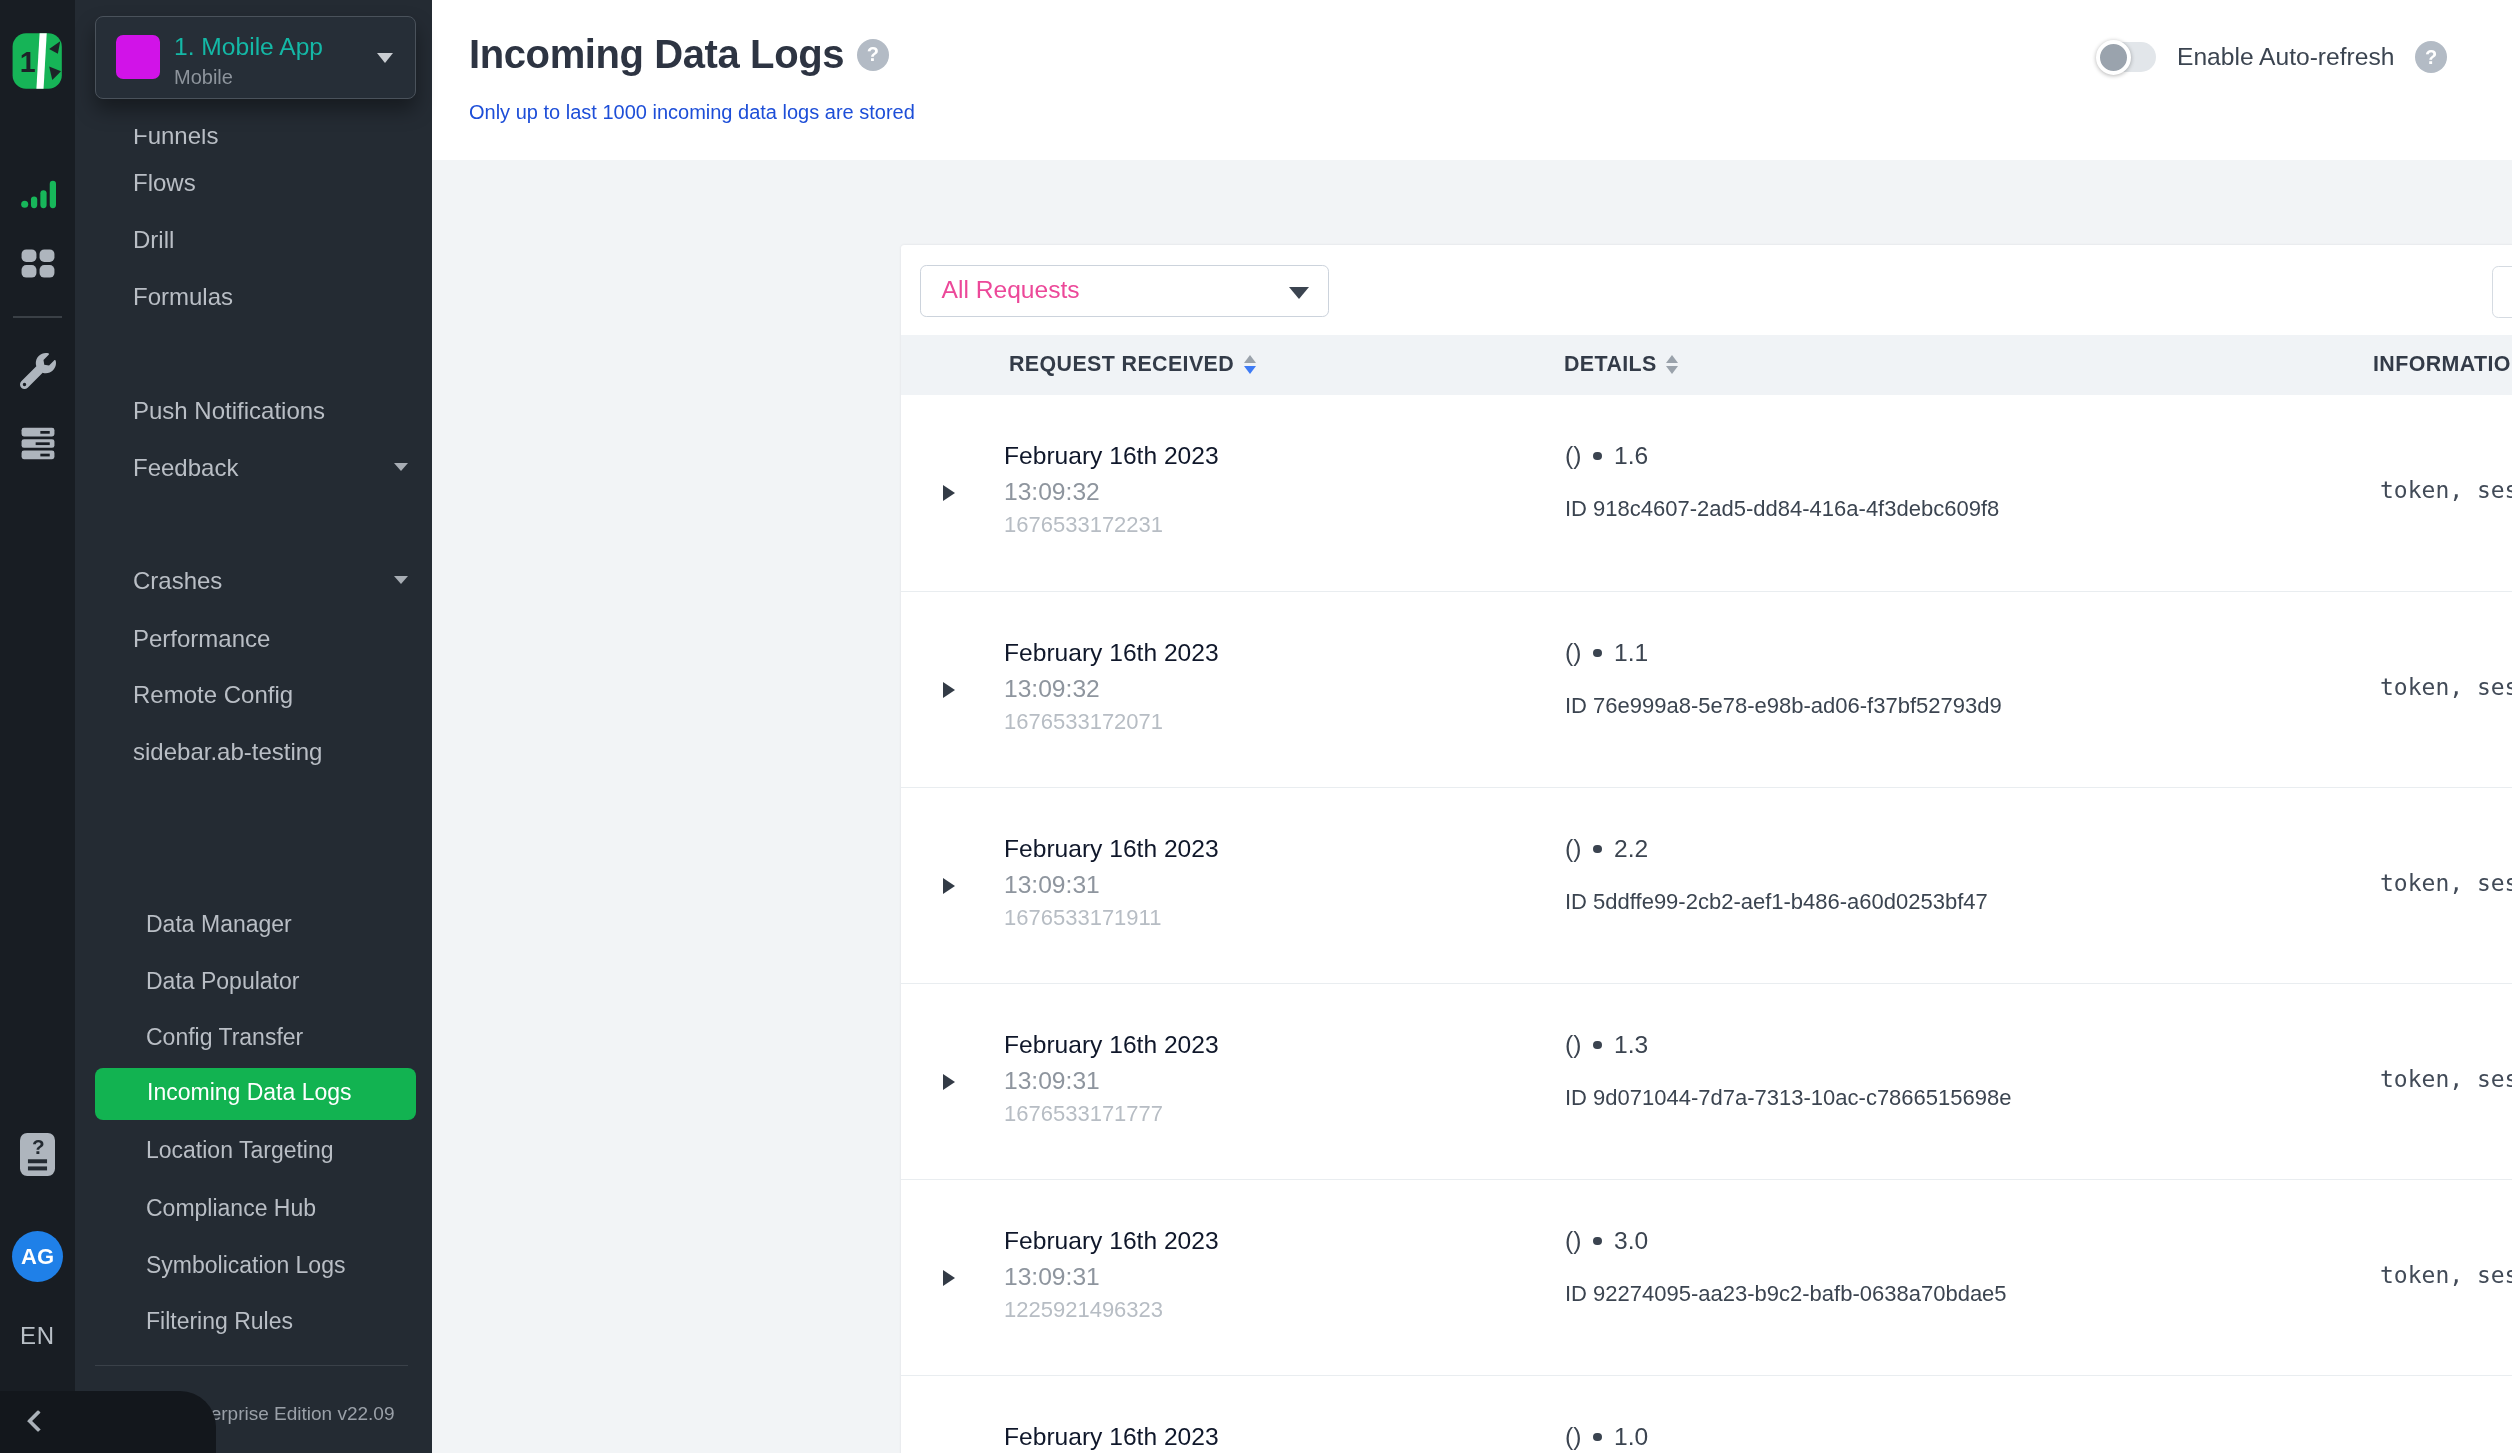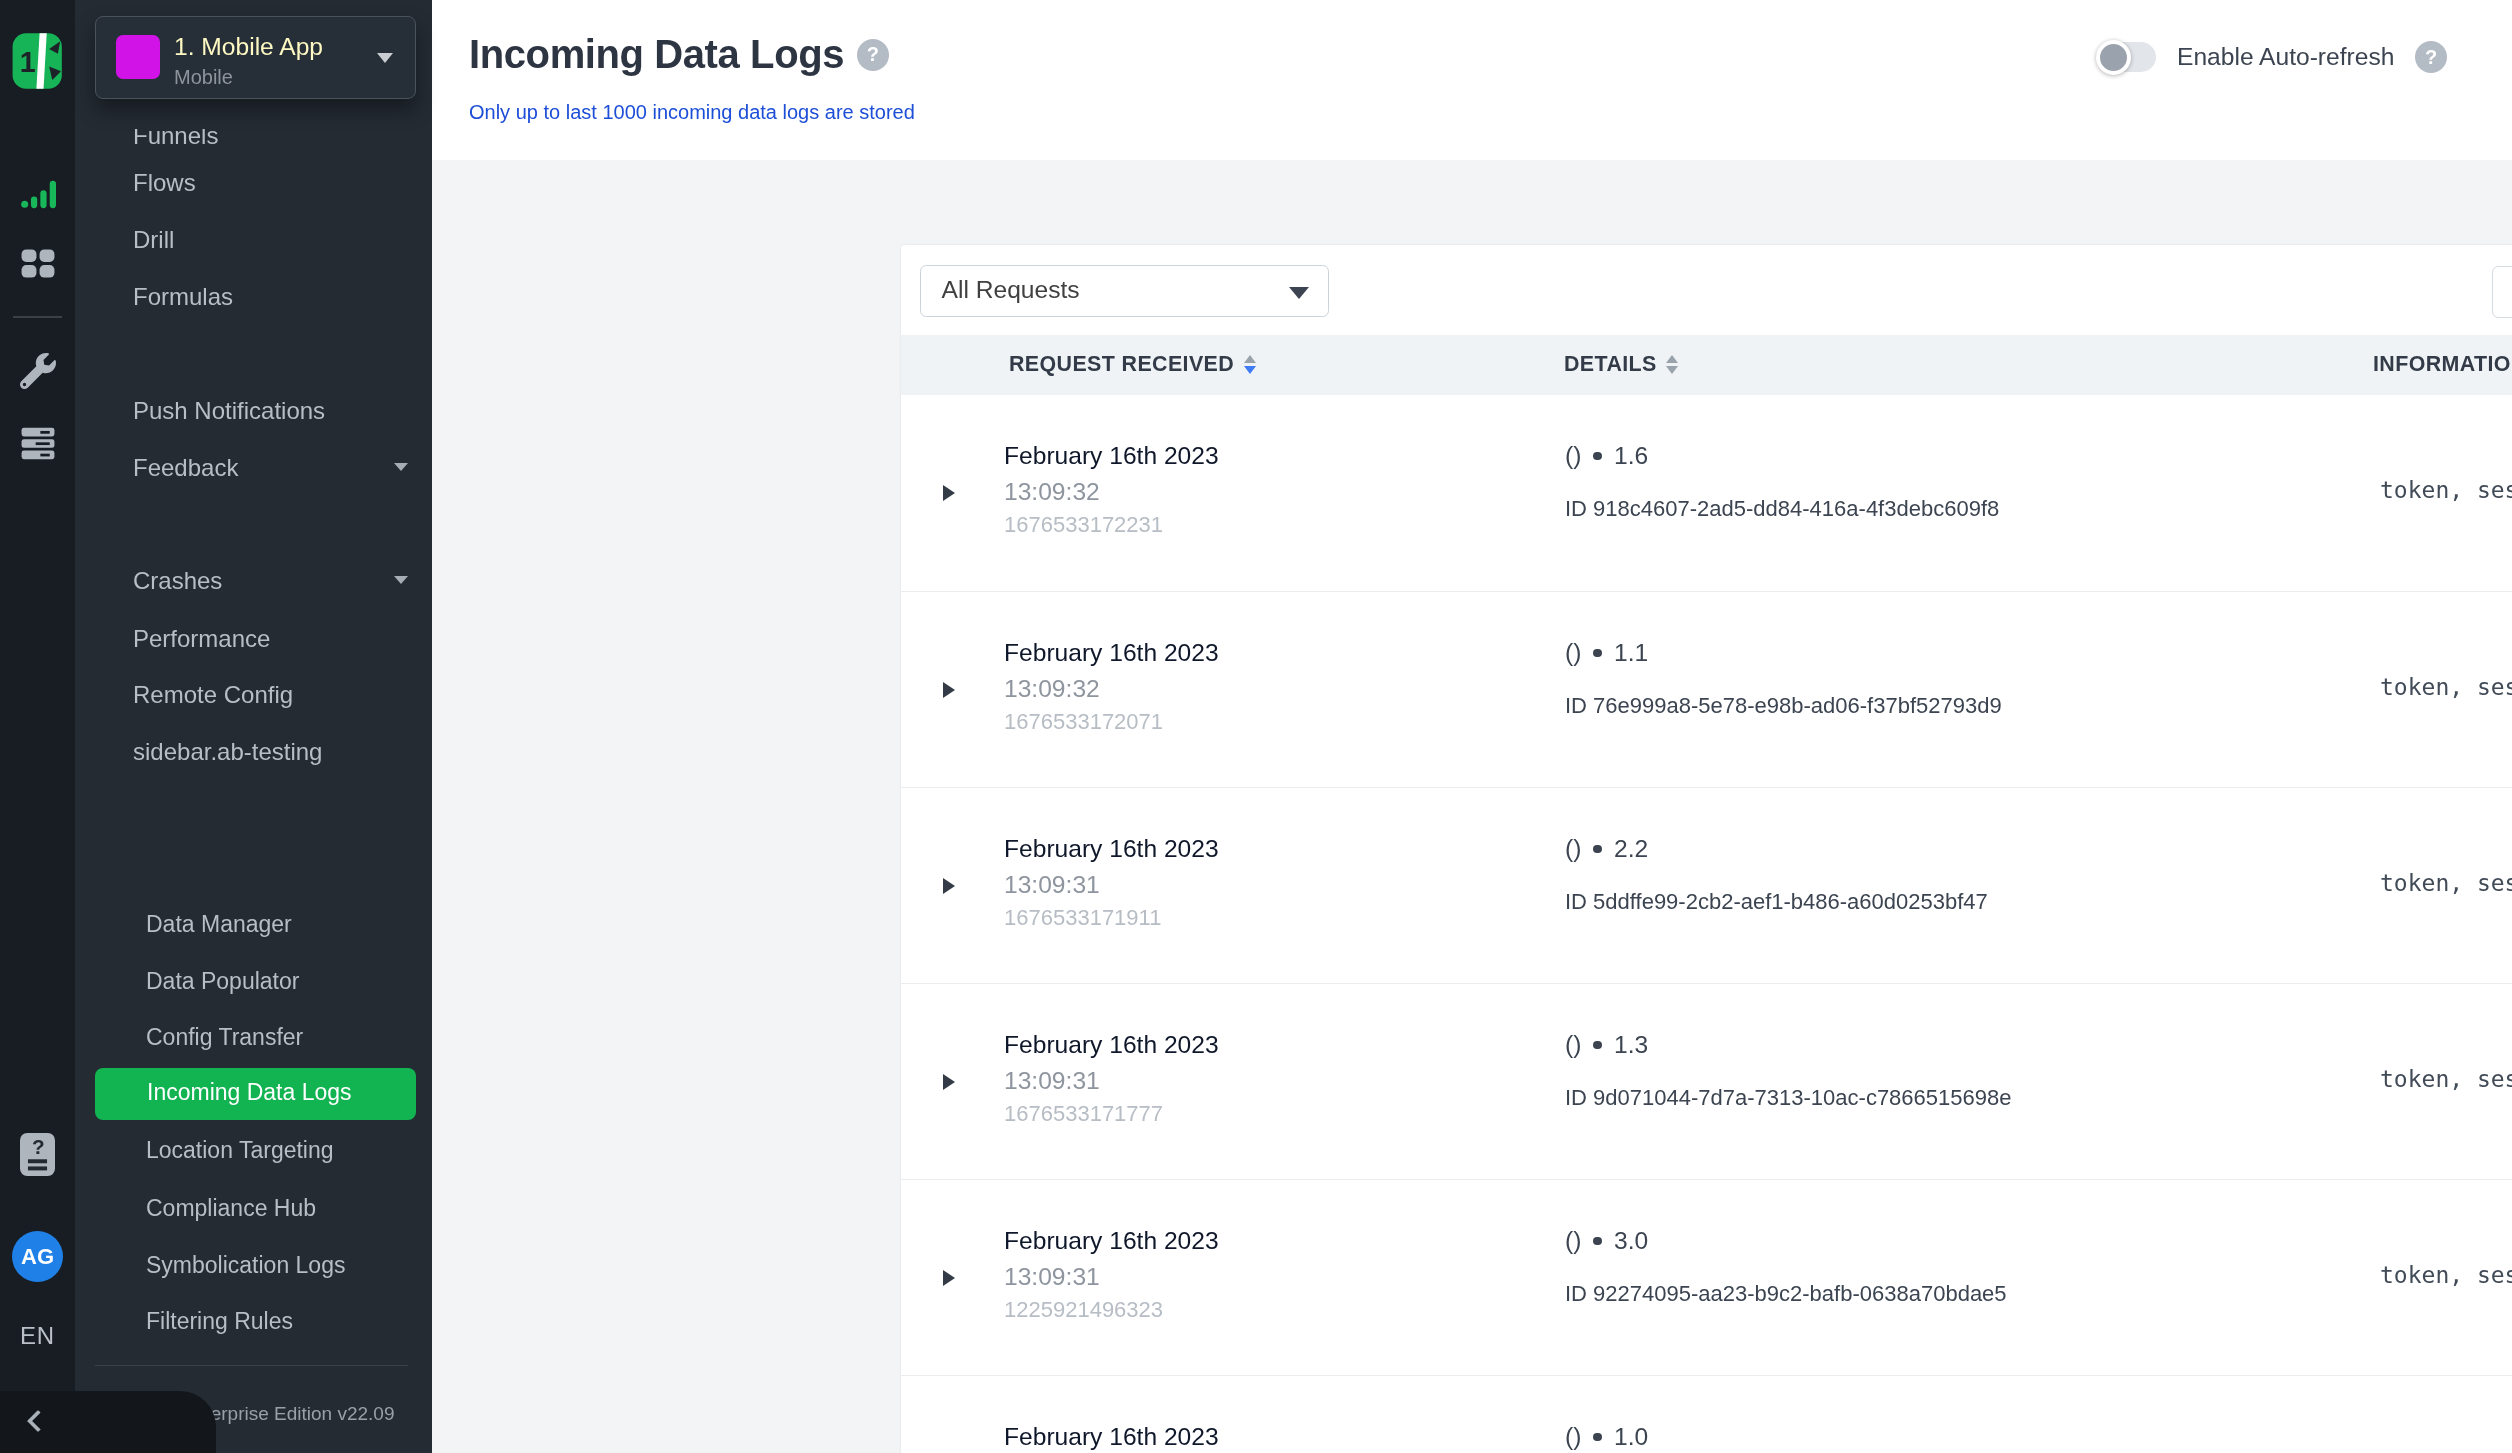--- a/index.html
+++ b/index.html
@@ -17,21 +17,21 @@
   #collapse-bar { position:absolute; left:0; top:1391px; width:216px; height:63px;
     background:#13171c; border-top-right-radius:36px; z-index:6; }
   #collapse-chevron { position:absolute; left:30px; top:22px; width:16px; height:16px;
     border-left:4px solid #aab1b8; border-bottom:4px solid #aab1b8; transform:rotate(45deg); border-radius:1.6px; }
 
   
   #sidebar { position:absolute; left:75px; top:0; width:357px; height:1453px; background:#242b33; z-index:2; }
   #app-selector { position:absolute; left:20px; top:16px; width:321px; height:83px; background:#262e37;
     border:1.6px solid #4a525b; border-radius:8px; box-shadow:0 11px 20.6px rgba(0,0,0,.38); cursor:pointer; z-index:4; }
   #app-icon { position:absolute; left:20px; top:18px; width:44px; height:44px; border-radius:7.1px; }
-  #app-title { position:absolute; left:78px; top:16px; font-size:24.6px; color:#fef9c3; }
+  #app-title { position:absolute; left:78px; top:16px; font-size:24.6px; color:#14b8a6; }
   #app-sub { position:absolute; left:78px; top:49px; font-size:20px; color:#8d949c; }
   .chev-down { width:0; height:0; border-left:8.7px solid transparent; border-right:8.7px solid transparent;
     border-top:10.3px solid #c9cdd2; }
   .chev-up { width:0; height:0; border-left:8.7px solid transparent; border-right:8.7px solid transparent;
     border-bottom:10.3px solid #dfe2e6; }
   #app-chevron { position:absolute; right:22px; top:36px; }
   #menu { position:absolute; left:0; top:129px; right:0; bottom:0; overflow:hidden; }
   .mi { position:absolute; left:58px; font-size:24px; color:#b9bec5; line-height:30px; cursor:pointer; white-space:nowrap; }
   .mi-chev { position:absolute; right:24px; }
   .sub { left:71px; font-size:23px; }
@@ -57,21 +57,21 @@
   #toggle-knob { position:absolute; left:-1.6px; top:-2.4px; width:35px; height:35px; border-radius:50%;
     background:#9aa3ad; border:4.8px solid #fff; box-shadow:0 0.8px 4px rgba(0,0,0,.3); }
   #toggle-label { font-size:24.6px; color:#3b4450; }
 
   
   #card { position:absolute; left:469px; top:245px; width:2007px; height:1268px; background:#fff;
     border-radius:3.2px 3.2px 0 0; box-shadow:0 0.8px 2.4px rgba(20,30,40,.10); overflow:hidden; }
   #toolbar { position:relative; height:90px; }
   #filter-select { position:absolute; left:19px; top:20px; width:409px; height:52px; border:1.6px solid #ccd3dc;
     border-radius:6.3px; cursor:pointer; background:#fff; }
-  #filter-select .val { position:absolute; left:20.6px; top:10.3px; font-size:24.6px; color:#404040; }
+  #filter-select .val { position:absolute; left:20.6px; top:10.3px; font-size:24.6px; color:#ec4899; }
   #filter-select .caret { position:absolute; right:19px; top:20.6px; width:0; height:0;
     border-left:10.3px solid transparent; border-right:10.3px solid transparent; border-top:12.7px solid #3b4450; }
   #dl-btn { position:absolute; left:1591px; top:21.4px; width:57px; height:52px; border:1.6px solid #d5dbe2;
     border-radius:6.3px; background:#fff; display:flex; align-items:center; justify-content:center; cursor:pointer; }
 
   #thead { position:relative; height:60px; background:#f0f3f6; }
   .th { position:absolute; top:17.4px; font-size:21.4px; font-weight:700; color:#333b48; letter-spacing:0.4px;
     display:flex; align-items:center; gap:9.5px; cursor:pointer; }
   .sort { display:inline-flex; flex-direction:column; gap:3.2px; }
   .tri-up { width:0; height:0; border-left:6.3px solid transparent; border-right:6.3px solid transparent;

